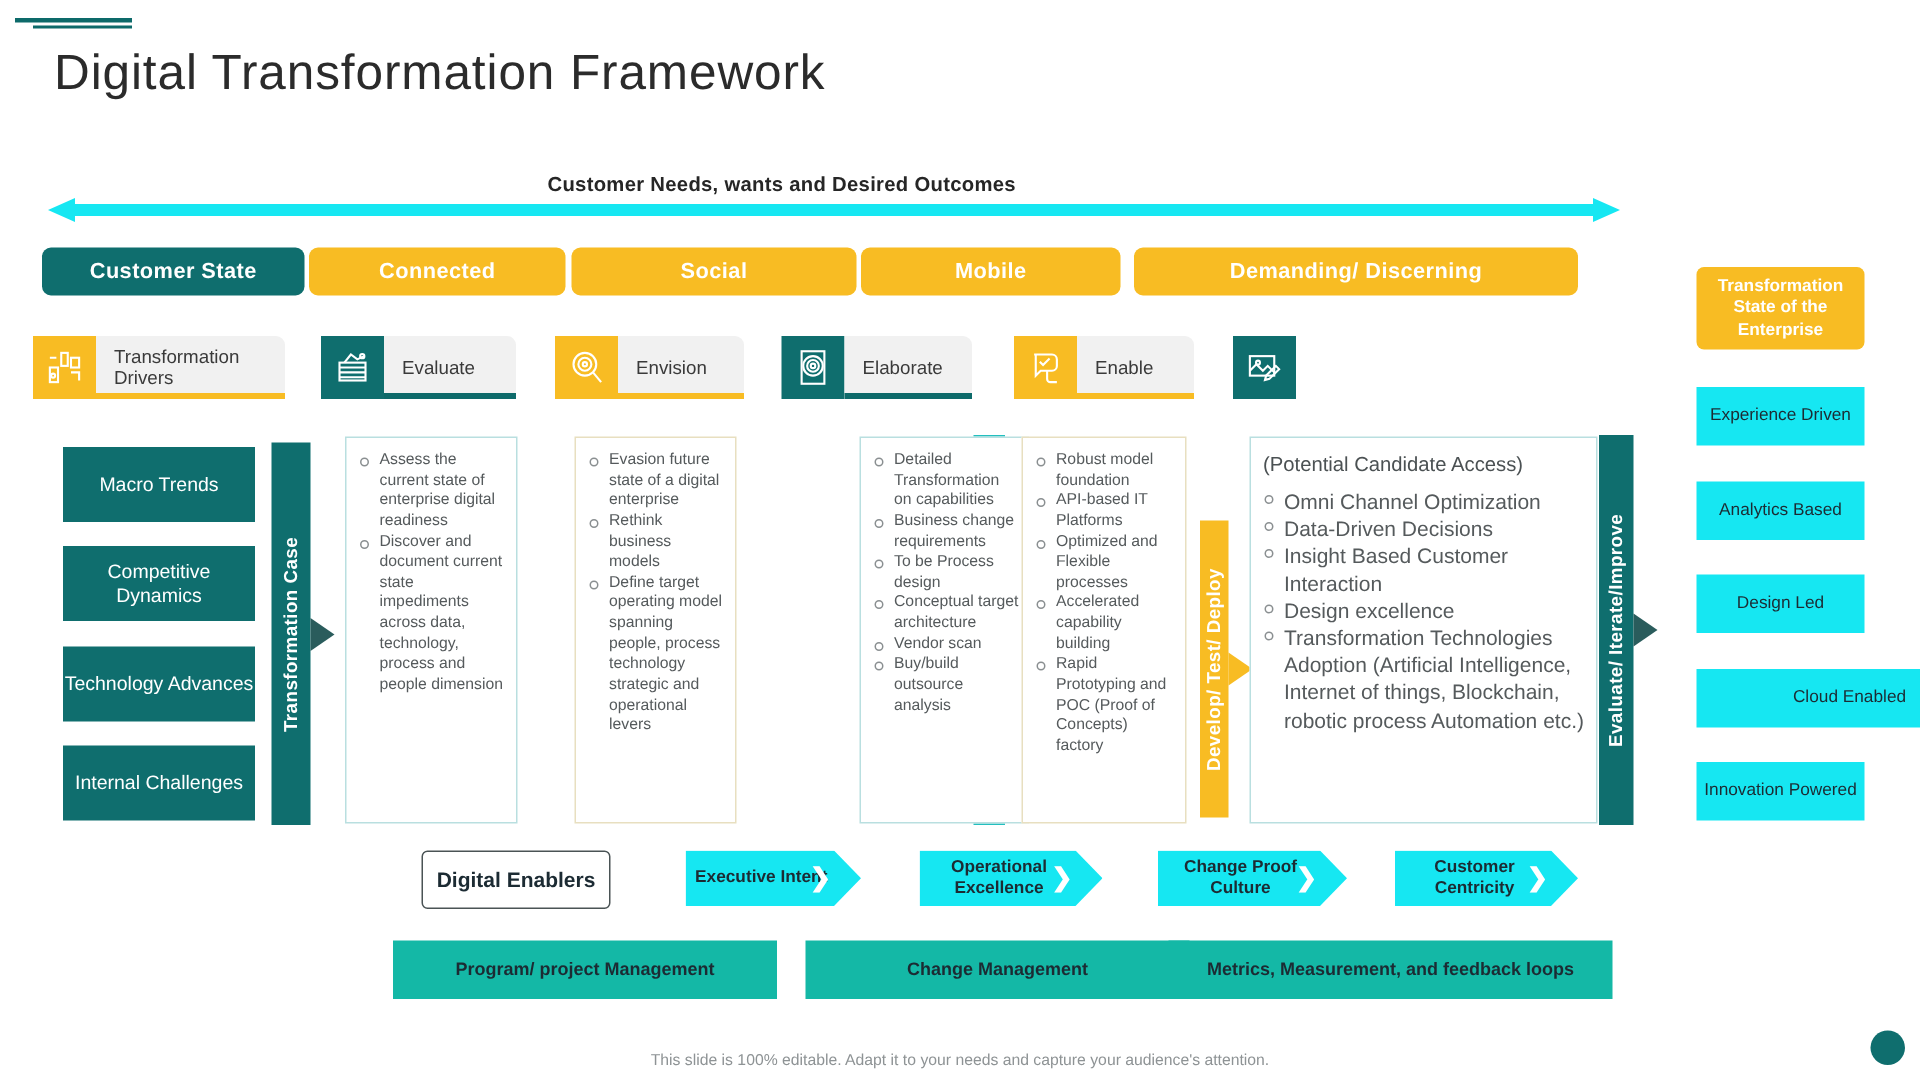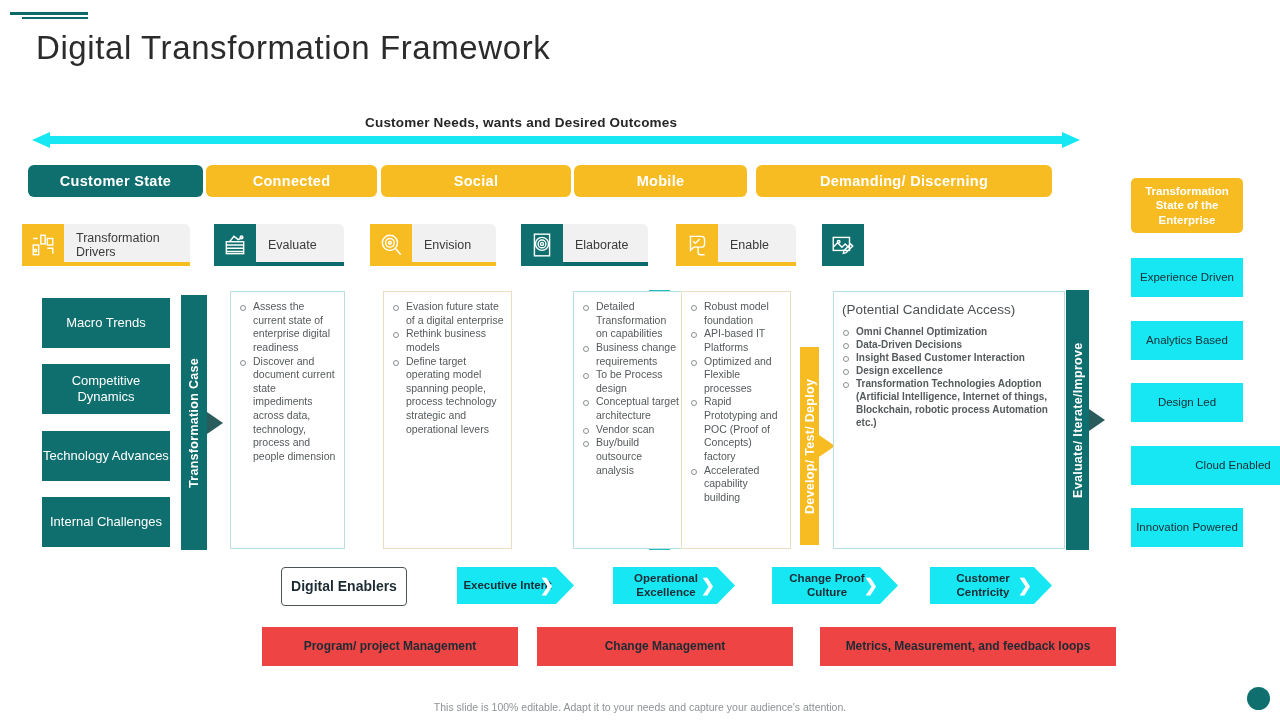--- a/index.html
+++ b/index.html
@@ -82,21 +82,21 @@
   .col ul{margin:0;padding:0;list-style:none;}
   .col li{
     position:relative;padding-left:16px;margin-bottom:0;
     font-size:10.5px;line-height:1.30;color:#555a5c;
   }
   .col li::before{
     content:"";position:absolute;left:3px;top:5px;width:4px;height:4px;
     border:1px solid #8a8f91;border-radius:50%;
   }
   .col-head{font-size:13.5px;color:#4b5153;margin:2px 0 8px 2px;}
-  .col.wide li{font-size:10px;font-weight:bold;}
+  .col.wide li{font-size:14px;}
 
   
   .rbox{
     position:absolute;left:1131px;width:112px;
     display:flex;align-items:center;justify-content:center;text-align:center;
     font-size:11.5px;line-height:1.25;
   }
 
   
   .chev{
@@ -109,21 +109,21 @@
   .chev .gl{position:absolute;right:20px;top:50%;transform:translateY(-50%);
      color:#ffffff;font-size:17px;font-weight:bold;}
   .plainbox{
     position:absolute;top:567px;height:37px;background:#fff;border:1.5px solid #4a5355;
     border-radius:4px;display:flex;align-items:center;justify-content:center;
     font-size:14px;font-weight:bold;color:#1c2b33;text-align:center;line-height:1.2;
   }
 
   
   .bbar{
-    position:absolute;top:627px;height:39px;background:#ef4444;
+    position:absolute;top:627px;height:39px;background:#14b8a6;
     display:flex;align-items:center;justify-content:center;text-align:center;
     font-size:12px;font-weight:bold;color:#1c2b33;line-height:1.25;
   }
 
   .footer{
     position:absolute;left:0;right:0;top:701px;text-align:center;
     font-size:10.5px;color:#8e9395;
   }
   .dot{position:absolute;left:1247px;top:687px;width:23px;height:23px;border-radius:50%;background:#0f6e6e;}
 </style>
@@ -242,21 +242,21 @@
       </div>
       <div class="vband-arrow" style="left: 1089px; top: 409px; border-top: 11px solid transparent; border-bottom: 11px solid transparent; border-left: 16px solid rgb(42, 92, 92);"></div>
     </div>
   <div id="columns">
       <div class="col" style="left: 230px; top: 291px; width: 115px; height: 258px; border-color: rgb(185, 223, 224);">
         <ul>
           <li>Assess the current state of enterprise digital readiness</li>
           <li>Discover and document current state impediments across data, technology, process and people dimension</li>
         </ul>
       </div>
-      <div class="col" style="left: 383px; top: 291px; width: 129px; height: 258px; border-color: rgb(232, 223, 192);">
+      <div class="col" style="left: 383px; top: 291px; width: 108px; height: 258px; border-color: rgb(232, 223, 192);">
         <ul>
           <li>Evasion future state of a digital enterprise</li>
           <li>Rethink business models</li>
           <li>Define target operating model spanning people, process technology strategic and operational levers</li>
         </ul>
       </div>
       <div class="col" style="left: 533px; top: 291px; width: 113px; height: 258px; border-color: rgb(185, 223, 224); margin-left: 40px;">
         <ul>
           <li>Detailed Transformation on capabilities</li>
           <li>Business change requirements</li>
@@ -264,22 +264,22 @@
           <li>Conceptual target architecture</li>
           <li>Vendor scan</li>
           <li>Buy/build outsource analysis</li>
         </ul>
       </div>
       <div class="col" style="left: 681px; top: 291px; width: 110px; height: 258px; border-color: rgb(232, 223, 192);">
         <ul>
           <li>Robust model foundation</li>
           <li>API-based IT Platforms</li>
           <li>Optimized and Flexible processes</li>
+          <li>Accelerated capability building</li>
           <li>Rapid Prototyping and POC (Proof of Concepts) factory</li>
-          <li>Accelerated capability building</li>
         </ul>
       </div>
       <div class="col wide" style="left: 833px; top: 291px; width: 232px; height: 258px; border-color: rgb(185, 223, 224);">
         <div class="col-head">(Potential Candidate Access)</div>
         <ul>
           <li>Omni Channel Optimization</li>
           <li>Data-Driven Decisions</li>
           <li>Insight Based Customer Interaction</li>
           <li>Design excellence</li>
           <li>Transformation Technologies Adoption (Artificial Intelligence, Internet of things, Blockchain, robotic process Automation etc.)</li>
@@ -309,18 +309,18 @@
         <span class="gl">❯</span>
       </div>
       <div class="chev" style="left: 930px; width: 122px;">
         <span>Customer Centricity</span>
         <span class="gl">❯</span>
       </div>
     </div>
   <div id="bbars">
       <div class="bbar" style="left: 262px; width: 256px;">Program/ project Management</div>
       <div class="bbar" style="left: 537px; width: 256px;">Change Management</div>
-      <div class="bbar" style="left: 820px; width: 296px;">Metrics, Measurement, and feedback loops</div>
+      <div class="bbar" style="left: 779px; width: 296px;">Metrics, Measurement, and feedback loops</div>
     </div>
 
   <div class="footer">This slide is 100% editable. Adapt it to your needs and capture your audience's attention.</div>
   <div class="dot"></div>
 </div>
 
 </body></html>

